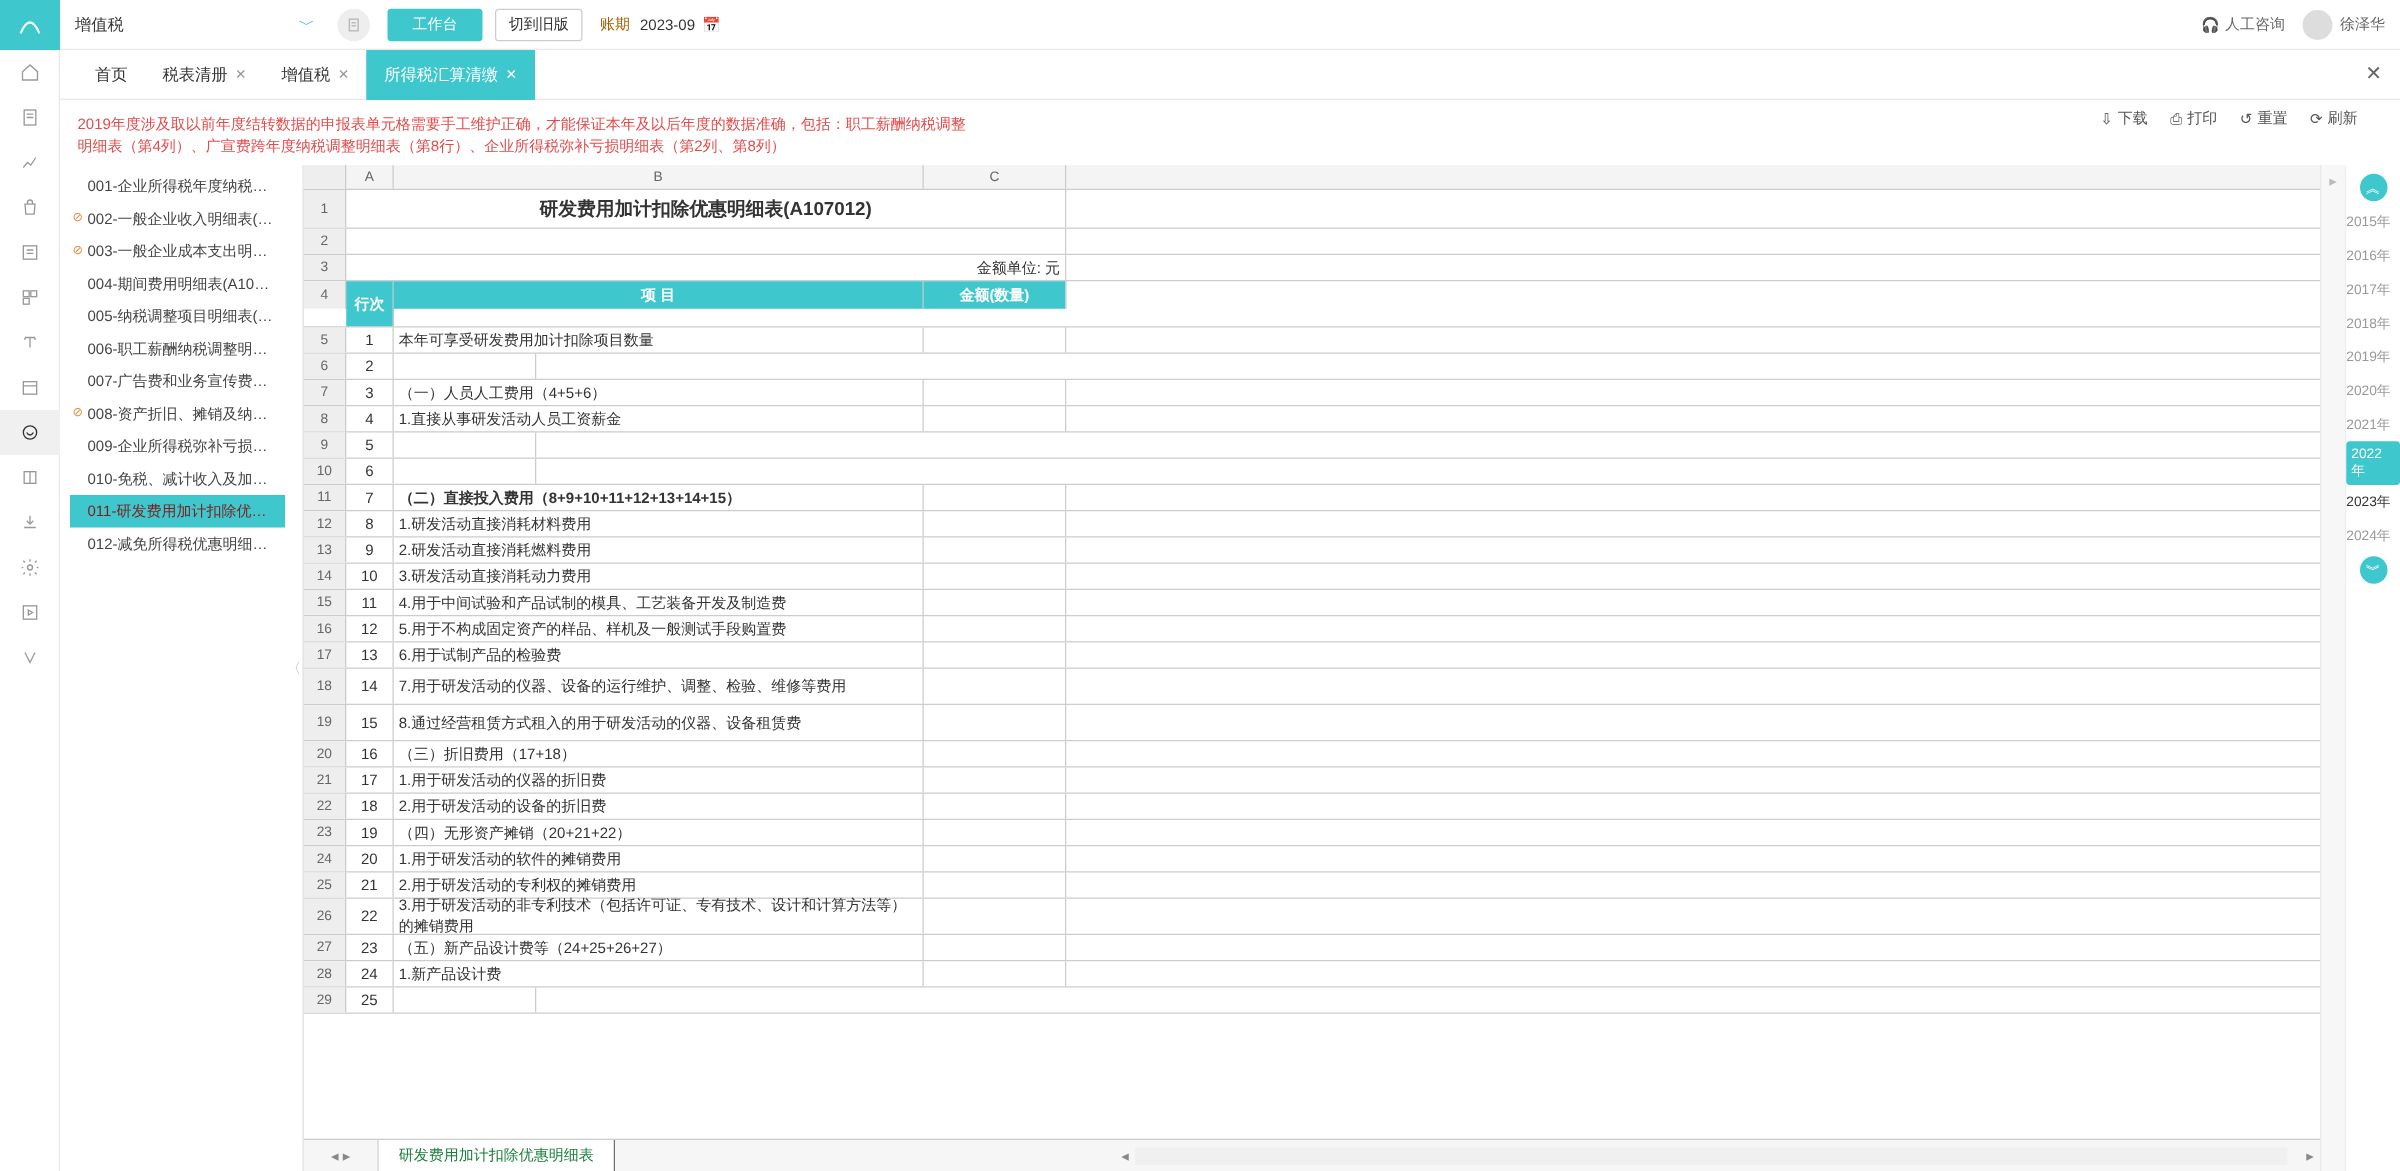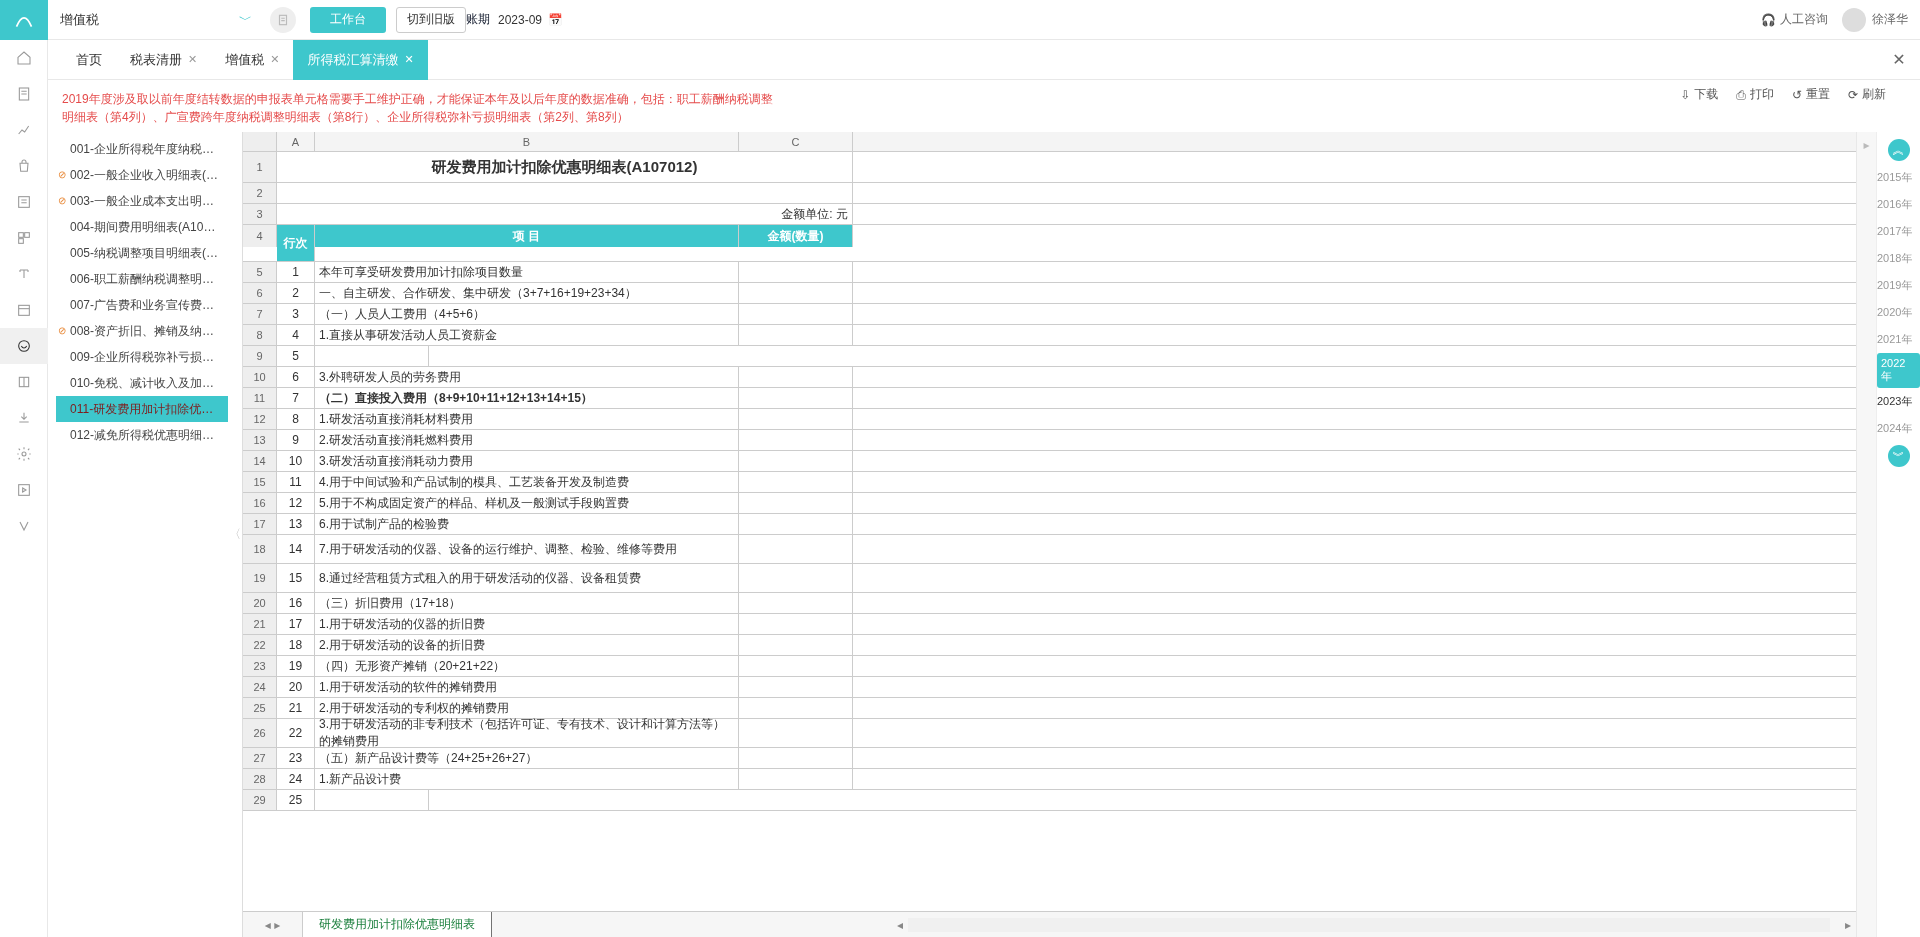--- a/index.html
+++ b/index.html
@@ -9,21 +9,21 @@
 .leftbar .logo{width:48px;height:40px;background:#3ec7cc;display:flex;align-items:center;justify-content:center;color:#fff;}
 .leftbar .nav-icon{width:48px;height:36px;display:flex;align-items:center;justify-content:center;color:#999;cursor:pointer;}
 .leftbar .nav-icon.active{background:#f0f0f0;color:#333;}
 .main{flex:1;display:flex;flex-direction:column;}
 .topbar{height:40px;display:flex;align-items:center;padding:0 12px;border-bottom:1px solid #e8e8e8;}
 .topbar .dropdown{display:flex;align-items:center;gap:140px;color:#333;font-size:13px;cursor:pointer;}
 .topbar .chev{color:#3ec7cc;}
 .topbar .circle-btn{width:26px;height:26px;border-radius:50%;background:#eee;margin-left:18px;display:flex;align-items:center;justify-content:center;color:#bbb;}
 .topbar .work-btn{margin-left:14px;height:26px;padding:0 20px;background:#3ec7cc;color:#fff;border-radius:3px;display:flex;align-items:center;font-size:12px;cursor:pointer;}
 .topbar .old-btn{margin-left:10px;height:26px;padding:0 10px;border:1px solid #ccc;border-radius:3px;display:flex;align-items:center;font-size:12px;cursor:pointer;}
-.topbar .period-label{color:#0f172a;}
+.topbar .period-label{margin-left:14px;color:#a16207;}
 .topbar .period-val{margin-left:8px;color:#333;}
 .topbar .cal-icon{margin-left:6px;color:#3ec7cc;}
 .topbar .sp{flex:1;}
 .topbar .support{display:flex;align-items:center;gap:4px;color:#666;cursor:pointer;}
 .topbar .avatar{width:24px;height:24px;border-radius:50%;background:#ddd;margin-left:14px;}
 .topbar .uname{margin-left:6px;color:#666;}
 .tabbar{height:40px;display:flex;align-items:center;border-bottom:1px solid #e8e8e8;padding-left:14px;position:relative;}
 .tabbar .tab{height:40px;display:flex;align-items:center;padding:0 14px;font-size:13px;cursor:pointer;color:#333;}
 .tabbar .tab .x{margin-left:6px;color:#999;font-size:11px;}
 .tabbar .tab.active{background:#3ec7cc;color:#fff;}
@@ -289,21 +289,20 @@
                 </div>
                 <div class="row data-row">
                   <div class="rn" style="height: 20px;">5</div>
                   <div class="cell cA" style="height: 20px;">1</div>
                   <div class="cell cB" style="height: 20px;">本年可享受研发费用加计扣除项目数量</div>
                   <div class="cell cC" style="height: 20px;"></div>
                 </div>
                 <div class="row data-row">
                   <div class="rn" style="height: 20px;">6</div>
                   <div class="cell cA" style="height: 20px;">2</div>
-                  <div class="cell cB" style="height: 20px;">一、自主研发、合作研发、集中研发（3+7+16+19+23+34）</div>
                   <div class="cell cC" style="height: 20px;"></div>
                 </div>
                 <div class="row data-row">
                   <div class="rn" style="height: 20px;">7</div>
                   <div class="cell cA" style="height: 20px;">3</div>
                   <div class="cell cB" style="height: 20px;">（一）人员人工费用（4+5+6）</div>
                   <div class="cell cC" style="height: 20px;"></div>
                 </div>
                 <div class="row data-row">
                   <div class="rn" style="height: 20px;">8</div>
@@ -312,21 +311,20 @@
                   <div class="cell cC" style="height: 20px;"></div>
                 </div>
                 <div class="row data-row">
                   <div class="rn" style="height: 20px;">9</div>
                   <div class="cell cA" style="height: 20px;">5</div>
                   <div class="cell cC" style="height: 20px;"></div>
                 </div>
                 <div class="row data-row">
                   <div class="rn" style="height: 20px;">10</div>
                   <div class="cell cA" style="height: 20px;">6</div>
-                  <div class="cell cB" style="height: 20px;">3.外聘研发人员的劳务费用</div>
                   <div class="cell cC" style="height: 20px;"></div>
                 </div>
                 <div class="row data-row">
                   <div class="rn" style="height: 20px;">11</div>
                   <div class="cell cA" style="height: 20px;">7</div>
                   <div class="cell cB" style="height: 20px; font-weight: bold;">（二）直接投入费用（8+9+10+11+12+13+14+15）</div>
                   <div class="cell cC" style="height: 20px;"></div>
                 </div>
                 <div class="row data-row">
                   <div class="rn" style="height: 20px;">12</div>

